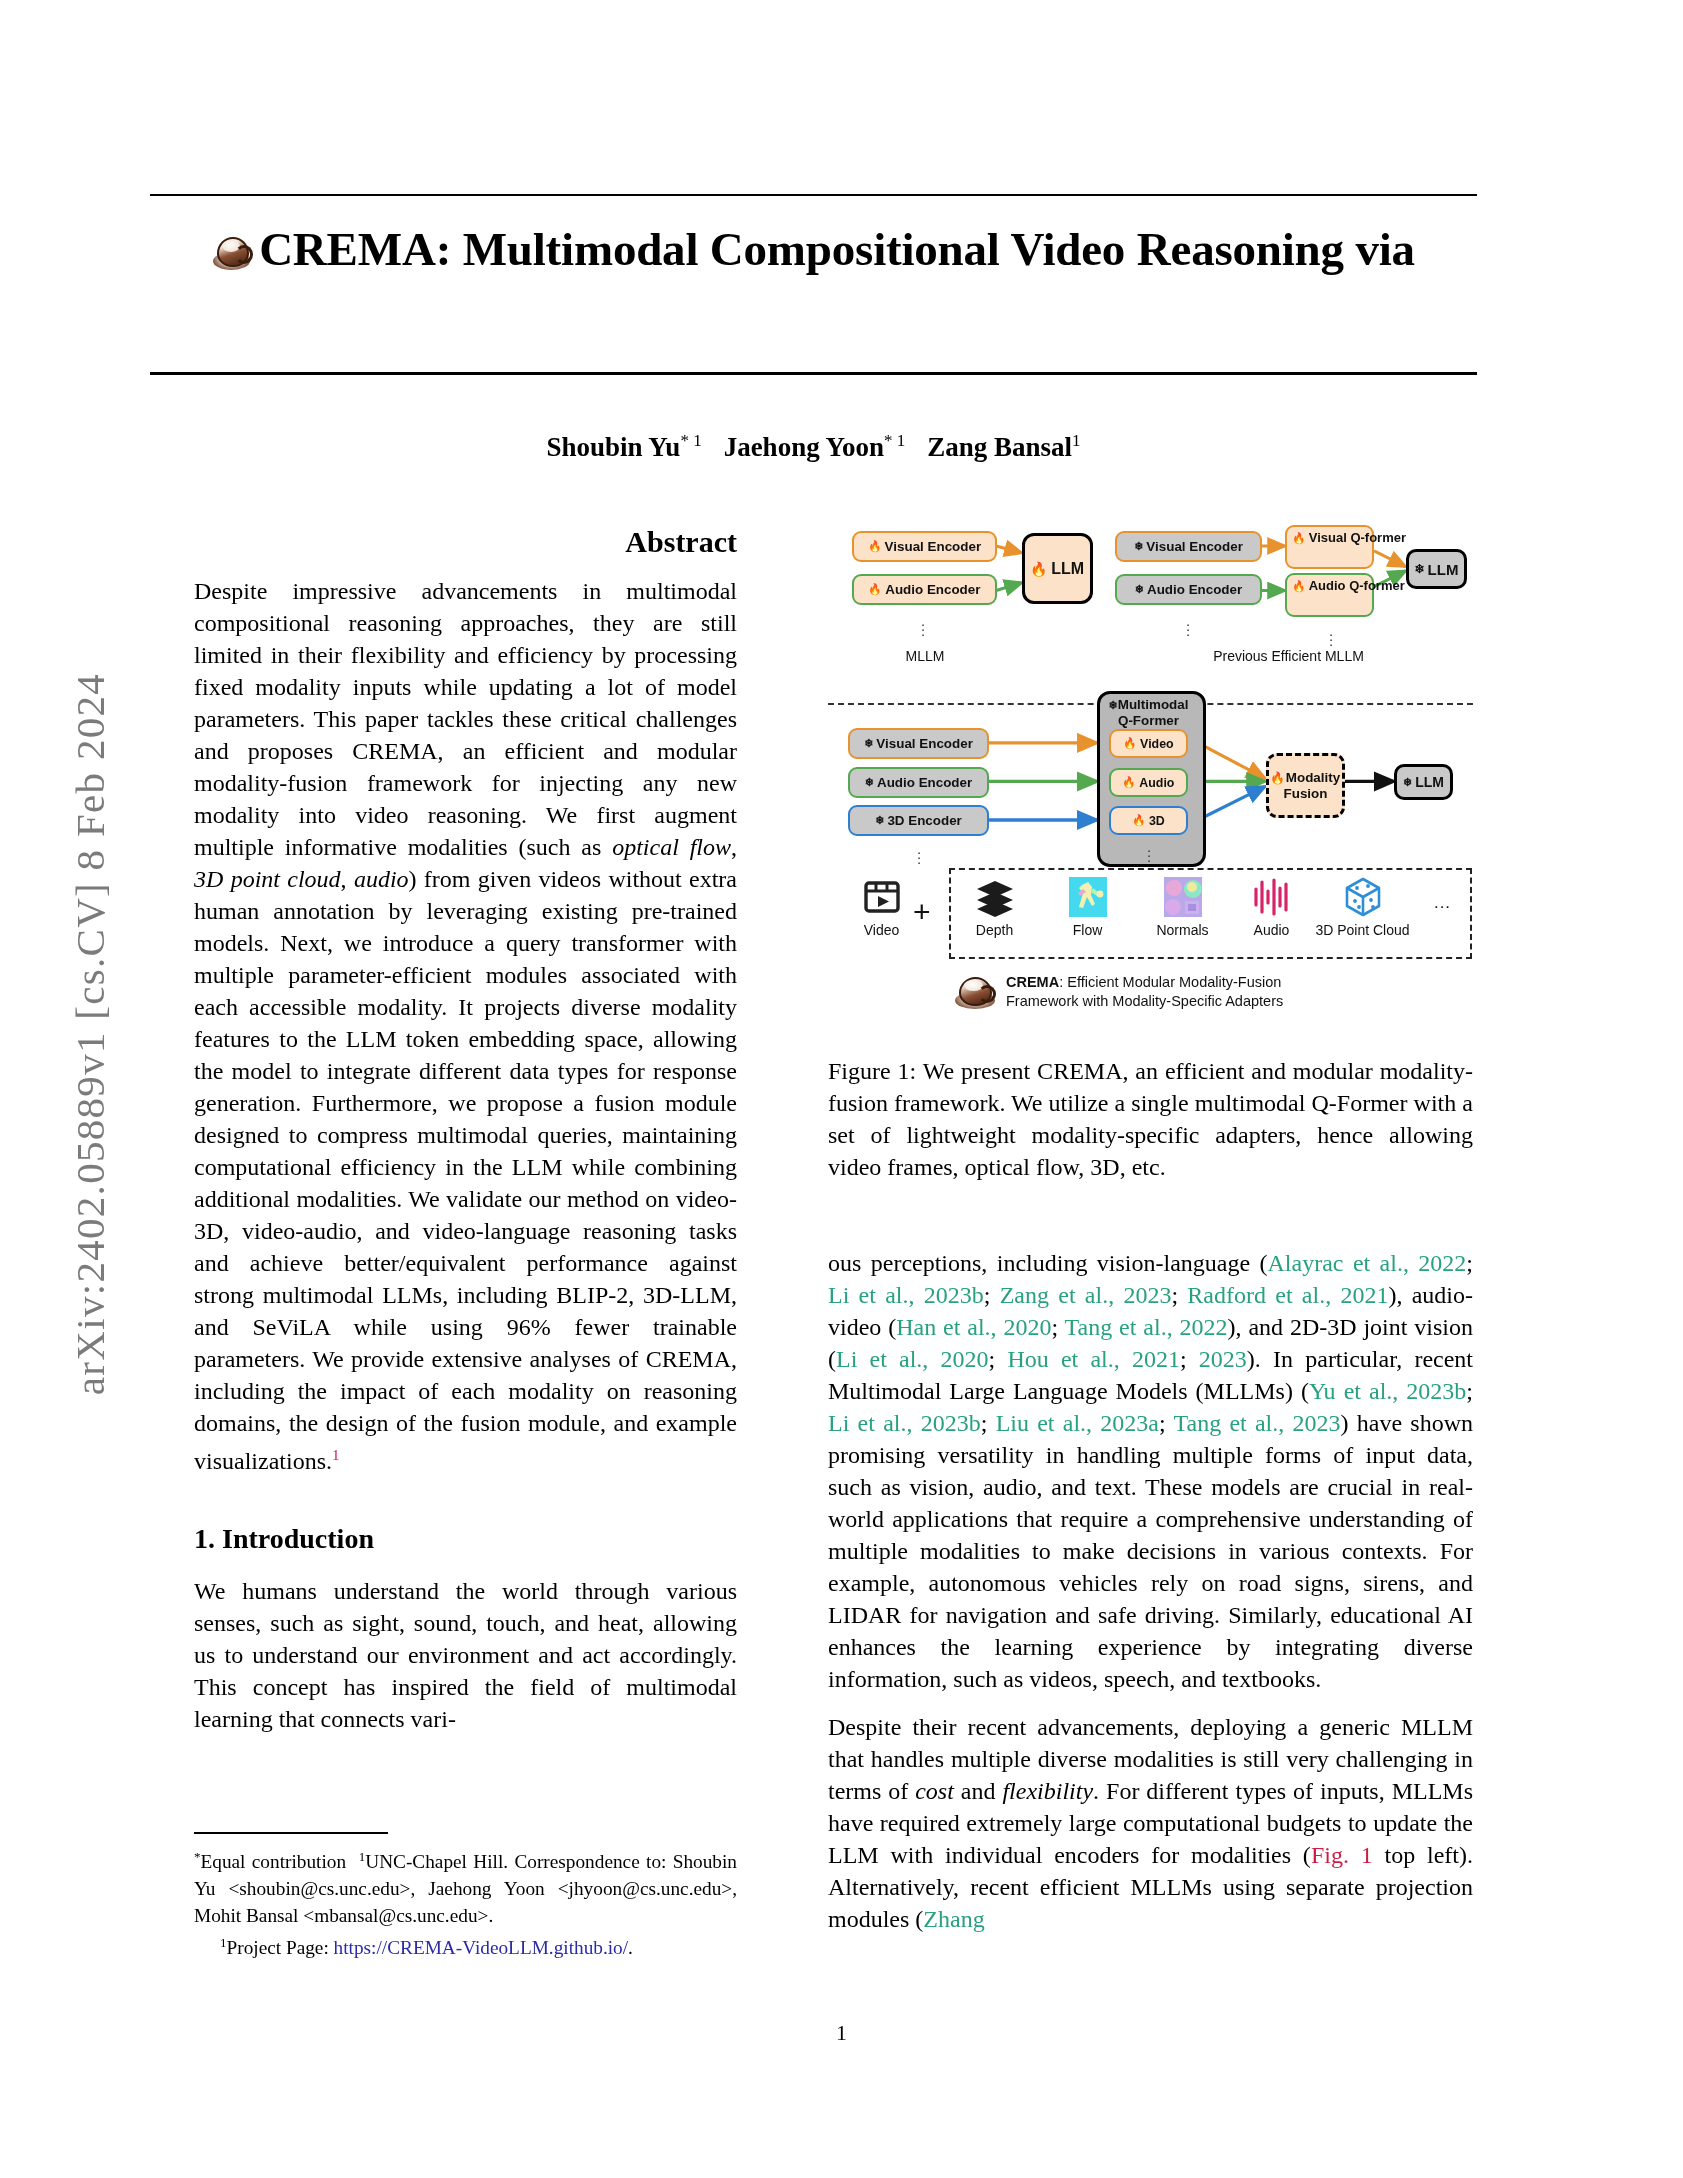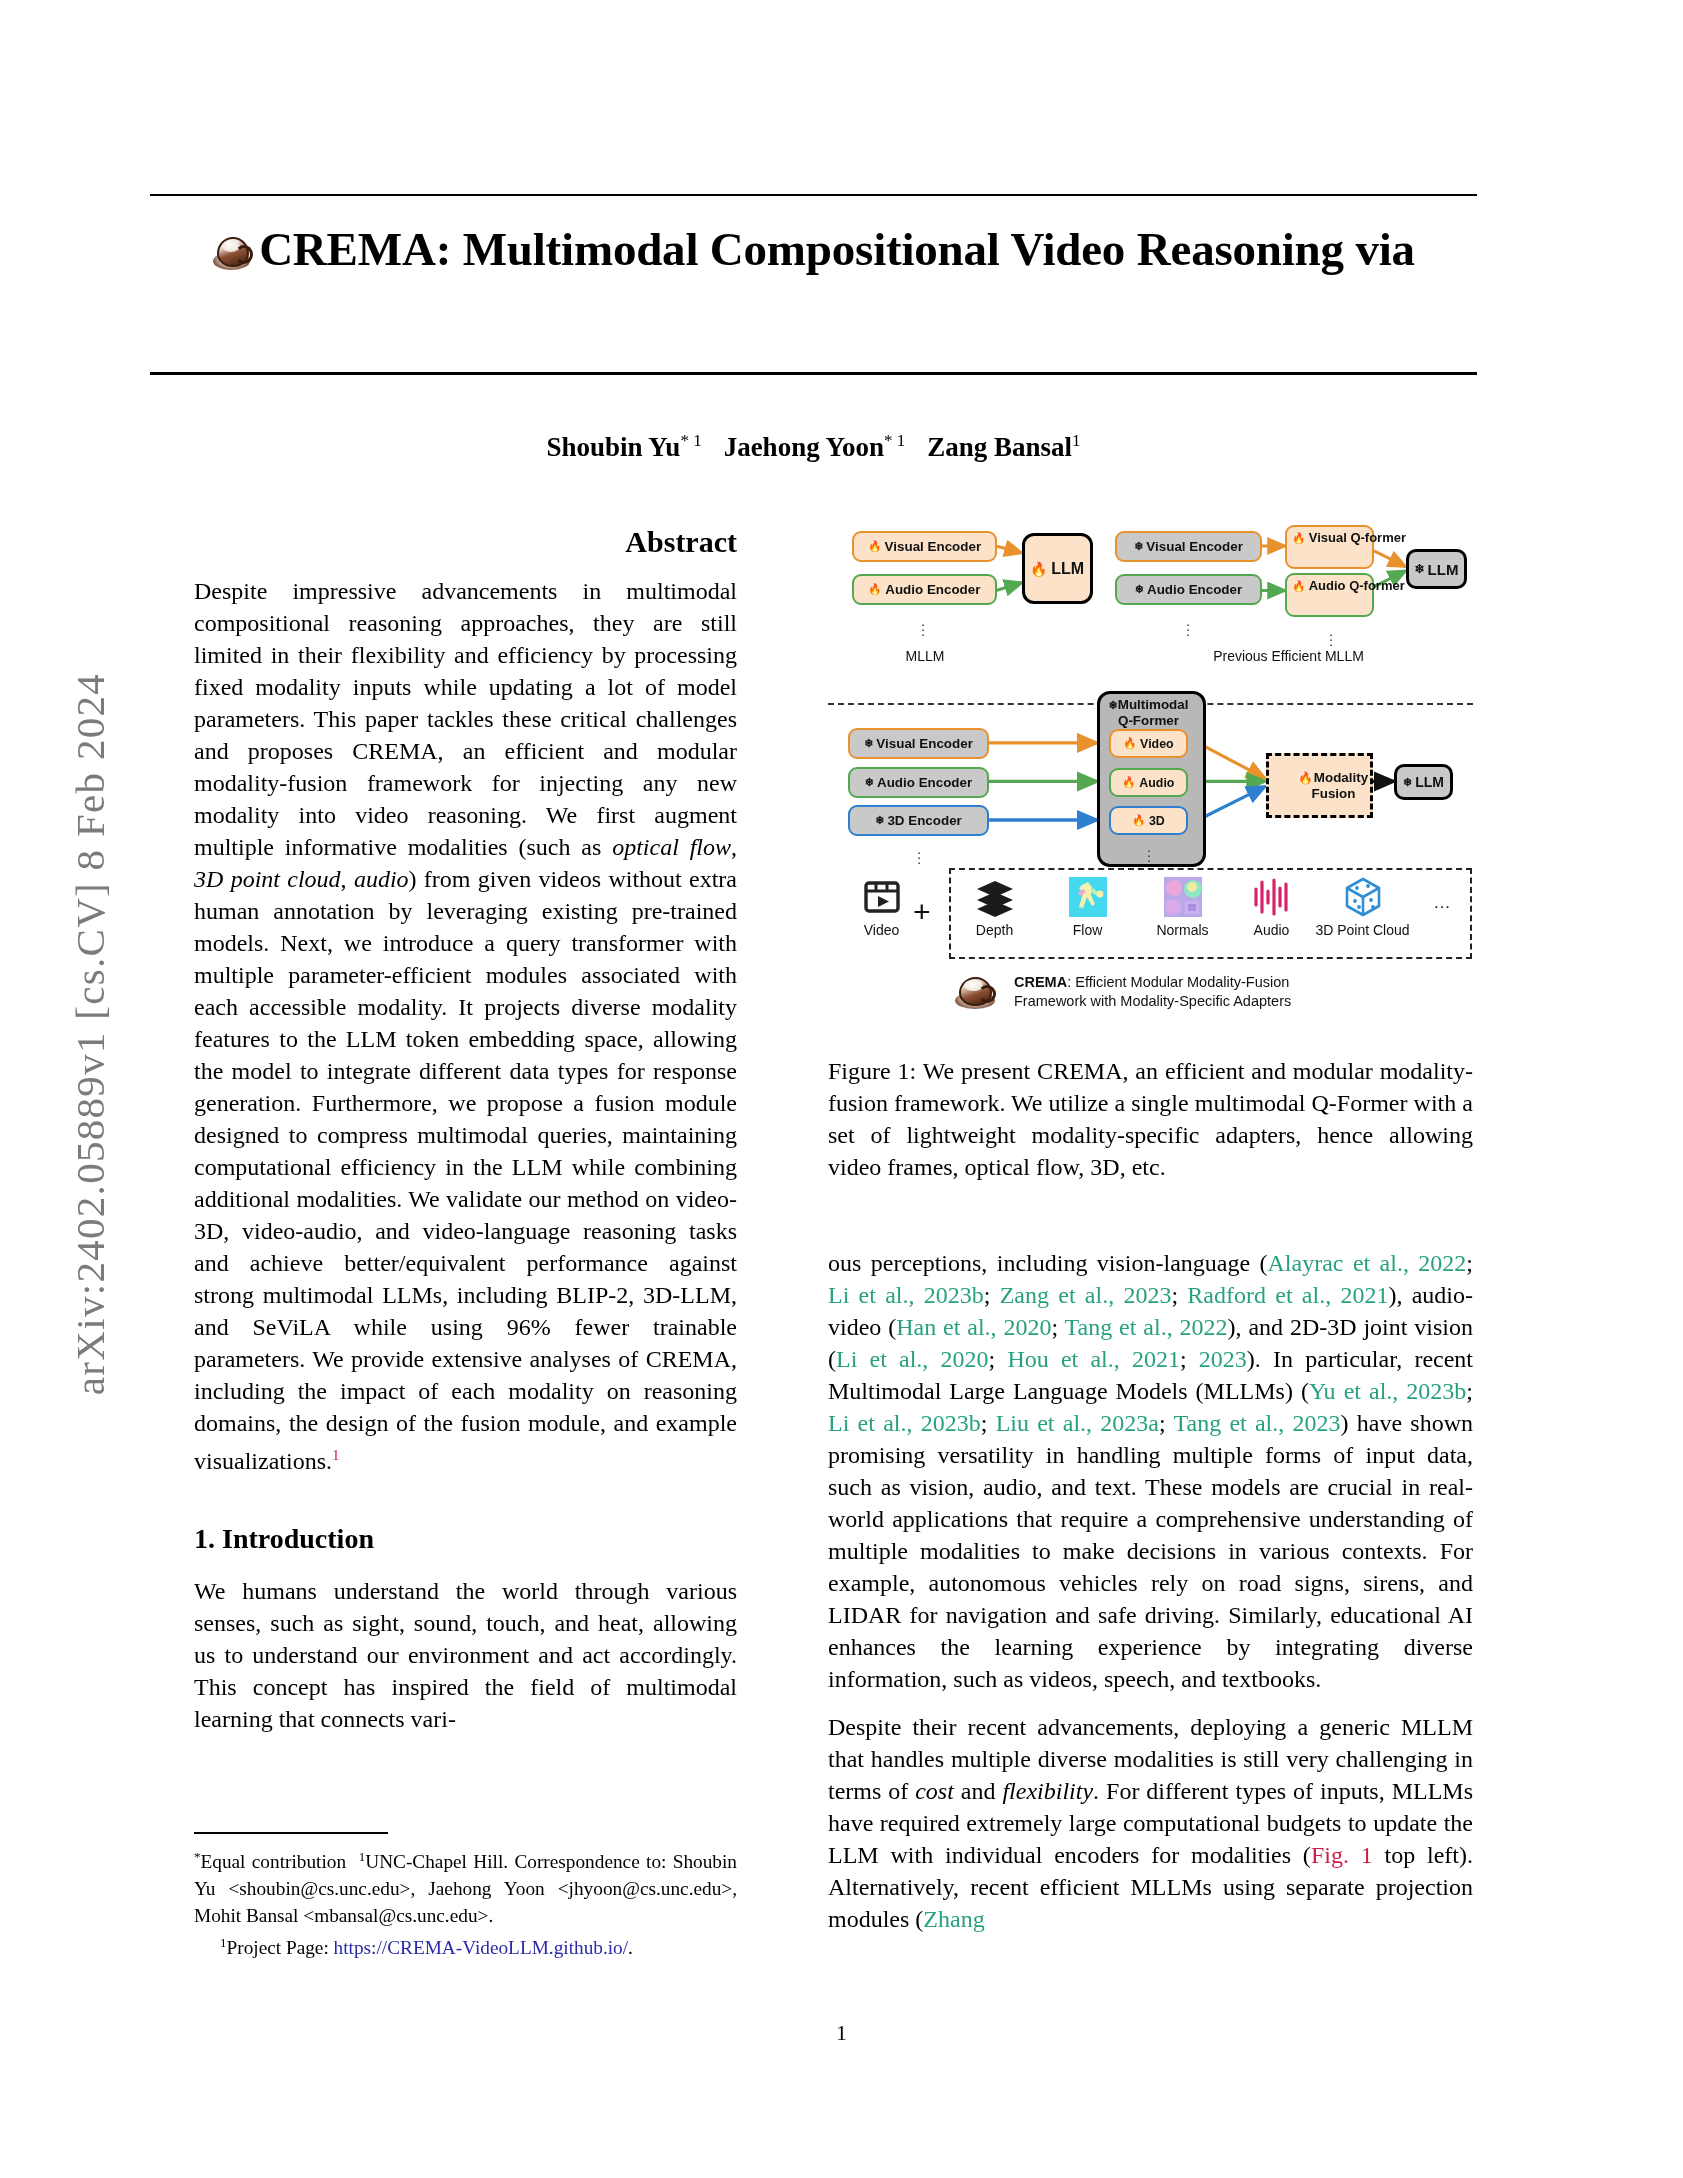--- a/index.html
+++ b/index.html
@@ -133,41 +133,41 @@
 
   .qformer-panel{
     position:absolute; background:#b8b8b8; border:3.4px solid #000; border-radius:13px;
   }
   .qf-title{
     position:absolute; font-family:"Liberation Sans", sans-serif;
     font-weight:bold; font-size:13.4px; color:#111; text-align:center; line-height:15px;
   }
 
   .fusion-node{
-    position:absolute; background:#fbe2c8; border:3.4px dashed #000; border-radius:0;
+    position:absolute; background:#fbe2c8; border:3.4px dashed #000; border-radius:11px;
     display:flex; align-items:center; justify-content:center;
     font-family:"Liberation Sans", sans-serif; font-weight:bold; font-size:13.4px;
-    text-align:center; line-height:16px; color:#111;padding-left:28px;
+    text-align:center; line-height:16px; color:#111;
   }
 
   svg.arrows{ position:absolute; left:0; top:0; width:645px; height:505px; pointer-events:none; }
 
   .modbar{
     position:absolute; left:121px; top:345px; width:523px; height:91px;
     border:2.4px dashed #222; box-sizing:border-box;
   }
   .modcell{ position:absolute; text-align:center; font-family:"Liberation Sans", sans-serif; font-size:14px; color:#111; }
   .modcell .label{ margin-top:3px; white-space:nowrap; }
   .icon-sq{ width:44px; height:44px; margin:0 auto; }
 
   .plus-sign{ position:absolute; left:85px; top:372px; font-size:30px; font-family:"Liberation Sans", sans-serif; color:#111; }
 
   .crema-caption{
     position:absolute; left:127px; top:450px; width:465px;
-    display:flex; align-items:center; gap:19px;
+    display:flex; align-items:center; gap:11px;
   }
   .crema-caption .ctext{
     font-family:"Liberation Sans", sans-serif; font-size:14.5px; line-height:19px; color:#111;
   }
   .crema-caption .ctext b{ font-weight:bold; }
   .mini-cup{ width:40px; height:36px; position:relative; flex:0 0 40px; }
   .mini-cup .s{ position:absolute; left:0; top:18px; width:40px; height:17px;
     background:radial-gradient(ellipse at 50% 35%, #f2e9e2 0%, #c8b6a8 45%, #7a4830 78%, #451f12 100%); border-radius:50%; }
   .mini-cup .c{ position:absolute; left:4px; top:3px; width:29px; height:25px;
     background:linear-gradient(160deg,#fffdfb 0%, #efe4da 22%, #8b4f33 58%, #3d1d0d 100%);

